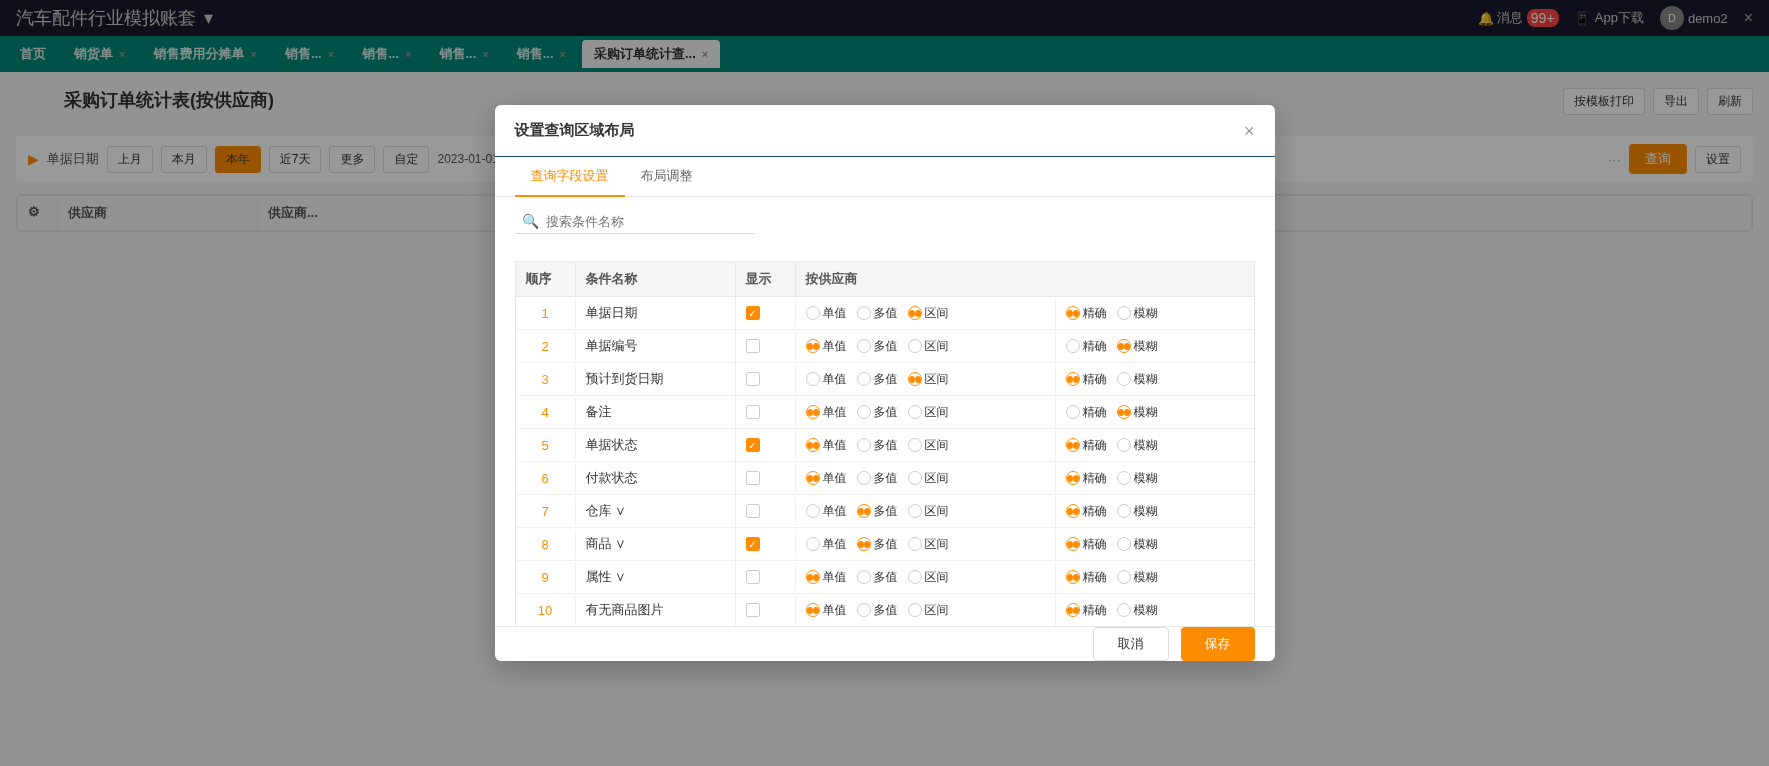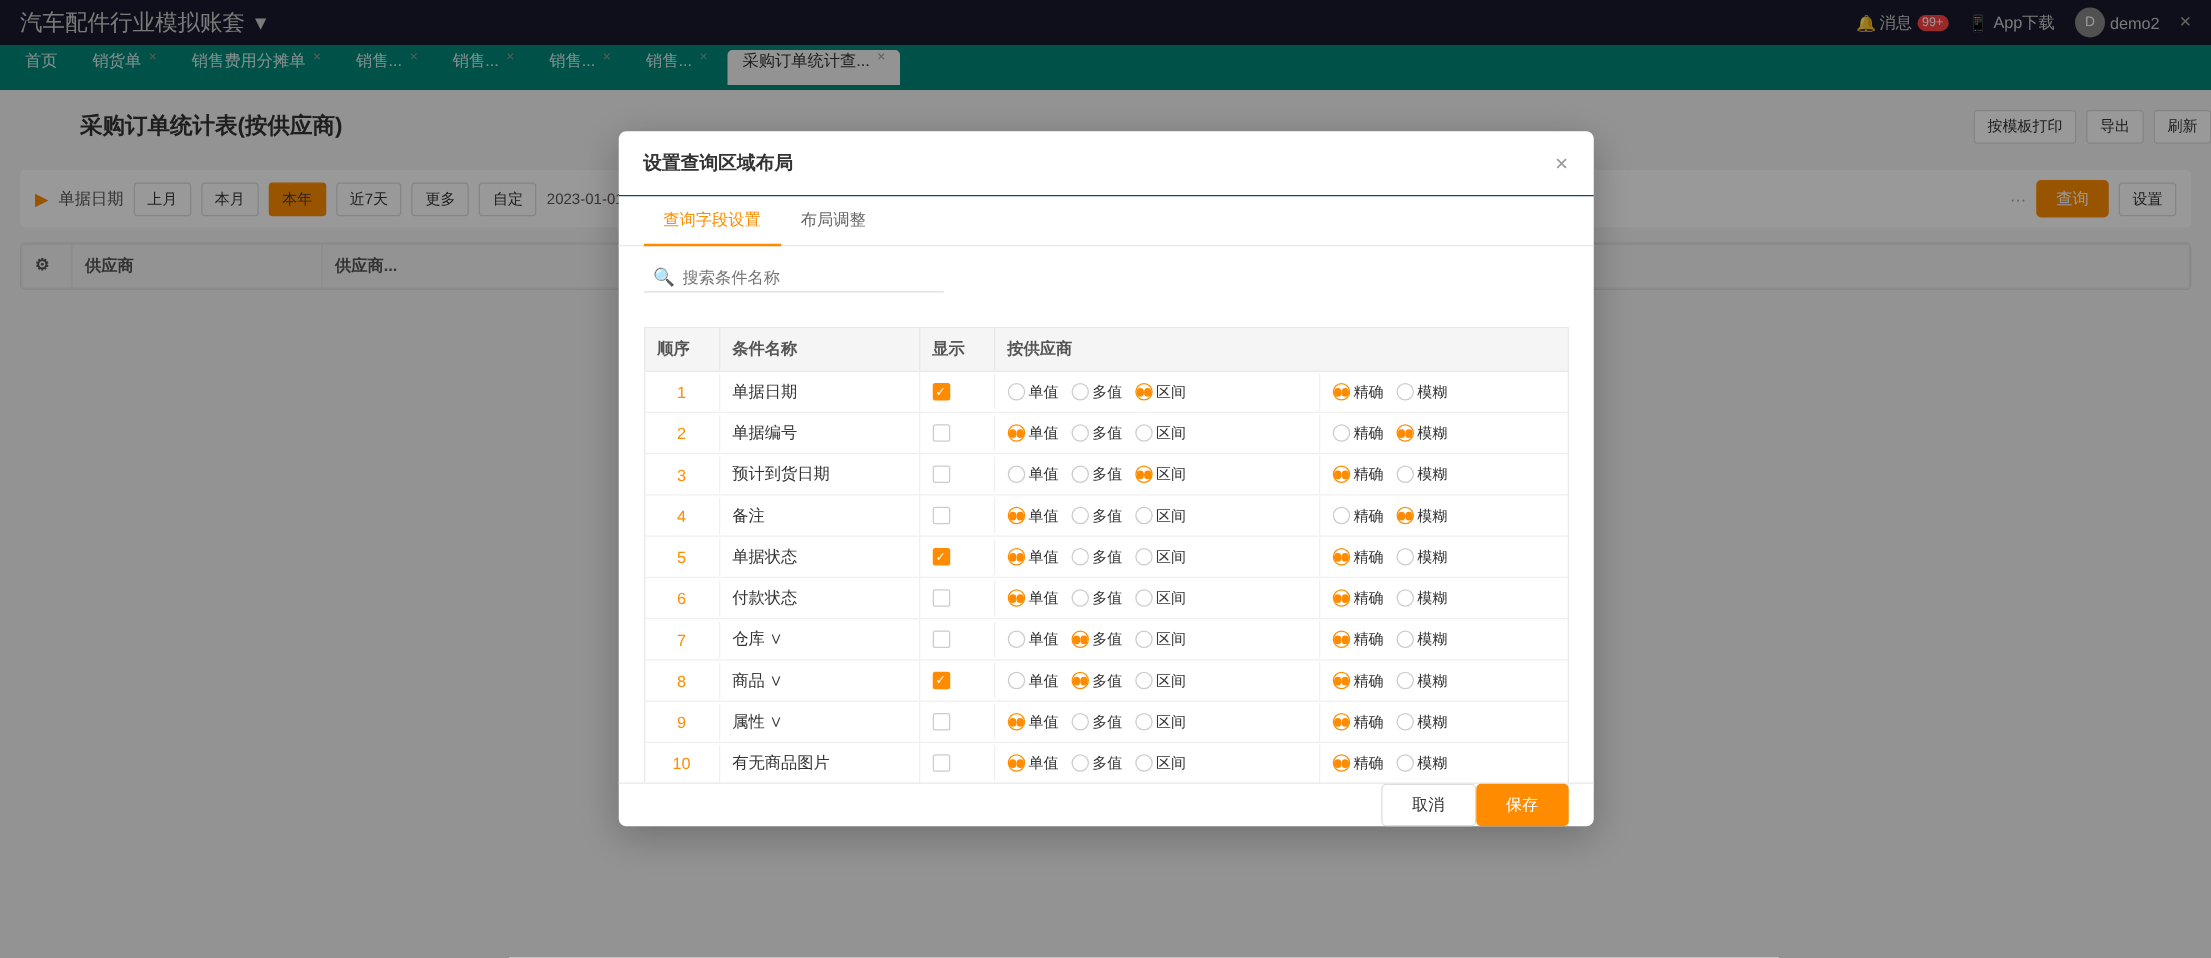--- a/index.html
+++ b/index.html
@@ -13,44 +13,46 @@
       align-items: center;
       justify-content: space-between;
       padding: 0 16px;
       color: #ccc;
     }
     .top-bar-left { display: flex; align-items: center; gap: 8px; font-size: 18px; }
     .top-bar-right { display: flex; align-items: center; gap: 16px; font-size: 13px; }
     .notification-badge {
       background: #ff4444;
       color: white;
-      font-size: 10px;
+      font-size: 14px;
       padding: 1px 4px;
       border-radius: 8px;
       margin-left: 2px;
     }
 
     
     .tab-bar {
       height: 36px;
       background: #00897b;
       display: flex;
       align-items: center;
       padding: 0 8px;
       gap: 4px;
     }
     .tab-item {
       height: 28px;
       padding: 0 12px;
       display: flex;
+      align-items: center;
       gap: 6px;
       border-radius: 4px 4px 0 0;
       cursor: pointer;
       font-size: 13px;
       color: rgba(255,255,255,0.85);
+      font-weight: bold;
     }
     .tab-item.active {
       background: #f5f5f5;
       color: #333;
     }
     .tab-item .close-x { font-size: 11px; color: #999; }
 
     
     .page-content {
       padding: 16px;
@@ -78,21 +80,21 @@
       font-size: 12px;
       background: white;
       color: #333;
     }
     .toolbar-btn.active { background: #ff8c00; color: #404040; border-color: #ff8c00; }
     .toolbar-btn-primary { background: #ff8c00; color: white; border: none; padding: 6px 16px; border-radius: 4px; cursor: pointer; font-size: 13px; }
 
     .top-right-actions {
       position: absolute;
       top: 16px;
-      right: 0;
+      right: 16px;
       display: flex;
       gap: 8px;
       align-items: center;
     }
 
     
     .overlay {
       position: fixed;
       top: 0; left: 0; right: 0; bottom: 0;
       background: rgba(0,0,0,0.4);
@@ -270,20 +272,21 @@
       border-color: #ff8c00;
       color: white;
       font-size: 10px;
     }
 
     
     .dialog-footer {
       display: flex;
       justify-content: flex-end;
       padding: 0 20px;
+      gap: 12px;
       border-top: 1px solid #e8e8e8;
     }
     .btn-cancel {
       padding: 7px 24px;
       border: 1px solid #ddd;
       border-radius: 4px;
       background: white;
       color: #333;
       cursor: pointer;
       font-size: 13px;

